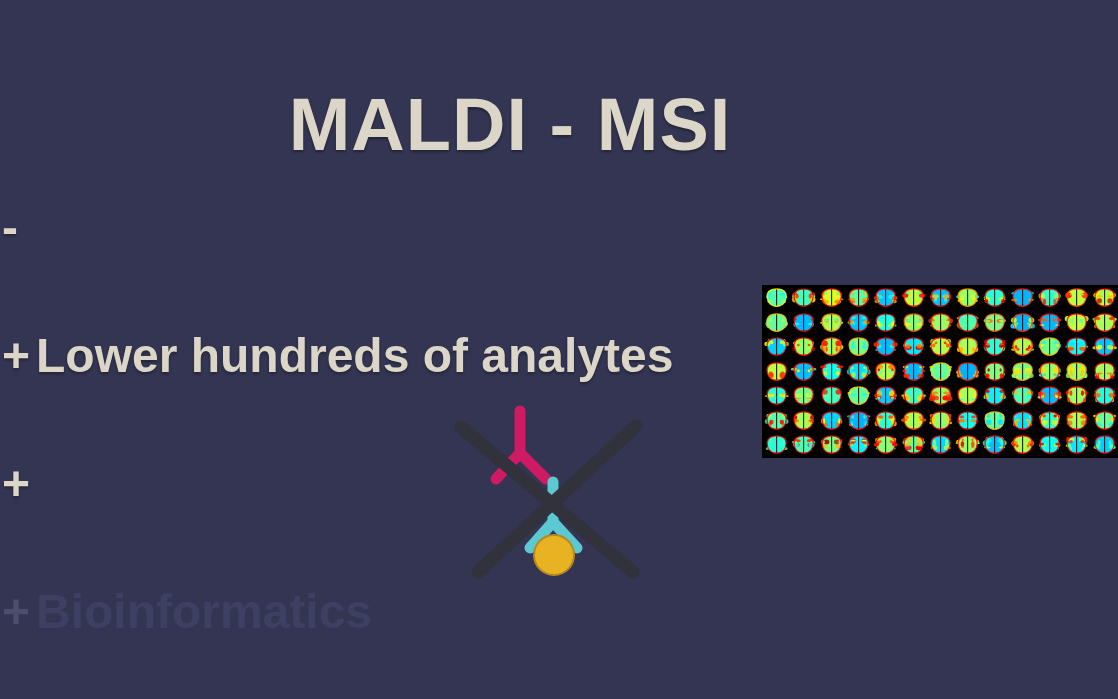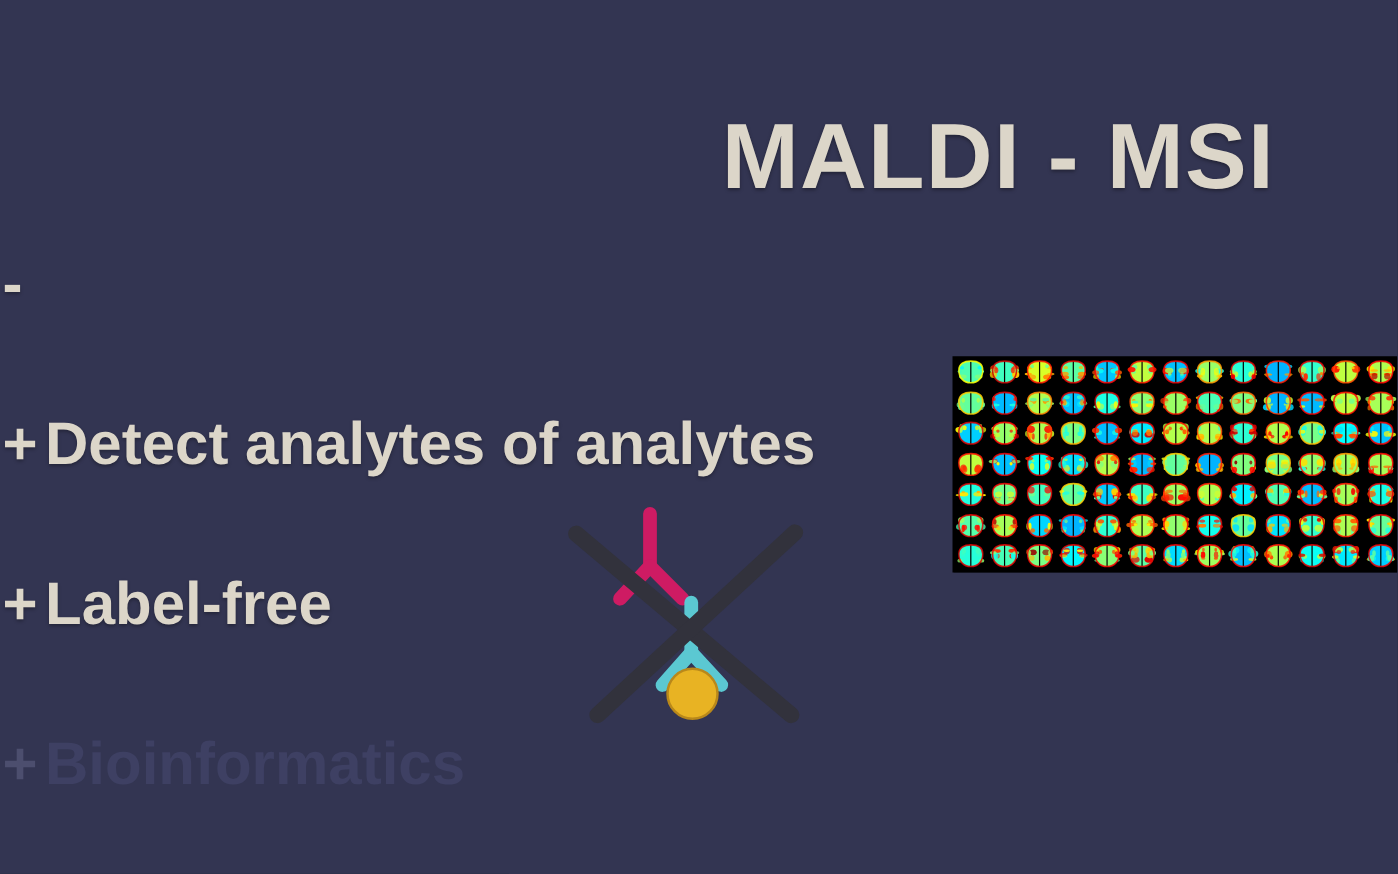--- a/index.html
+++ b/index.html
@@ -17,21 +17,21 @@
     background: #333552;
     overflow: hidden;
   }
 
   
   #slide-title {
     position: absolute;
     left: 0;
     top: 82px;
     width: 1020px;
-    text-align: right;
+    text-align: center;
     font-family: "Liberation Sans", sans-serif;
     font-size: 74px;
     font-weight: bold;
     letter-spacing: 1px;
     color: #dcd6c9;
     text-shadow: 0 2px 3px rgba(0,0,0,0.35);
     white-space: nowrap;
   }
 
   
@@ -118,25 +118,24 @@
 <div id="slide">
 
   <div id="slide-title">MALDI - MSI</div>
 
   <div id="bullet-list">
     <div class="bullet-row">
       <span class="bullet-marker">-</span>
     </div>
     <div class="bullet-row">
       <span class="bullet-marker">+</span>
-      <span class="bullet-text">Detect analytes of analytes</span>
+      <span class="bullet-text">Lower hundreds of analytes</span>
     </div>
     <div class="bullet-row">
       <span class="bullet-marker">+</span>
-      <span class="bullet-text">Label-free</span>
     </div>
     <div class="bullet-row dim">
       <span class="bullet-marker">+</span>
       <span class="bullet-text">Bioinformatics</span>
     </div>
   </div>
 
   <div id="nolabel-graphic">
     <svg viewBox="0 0 220 200" xmlns="http://www.w3.org/2000/svg">
 

